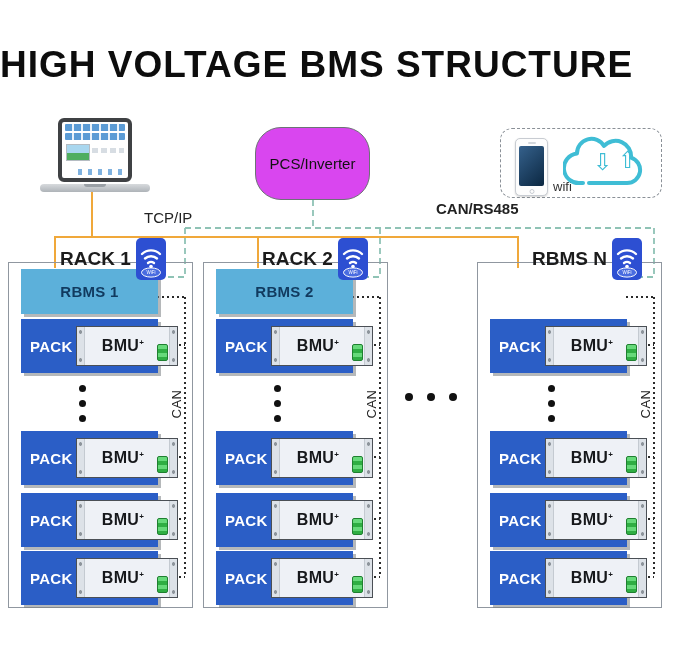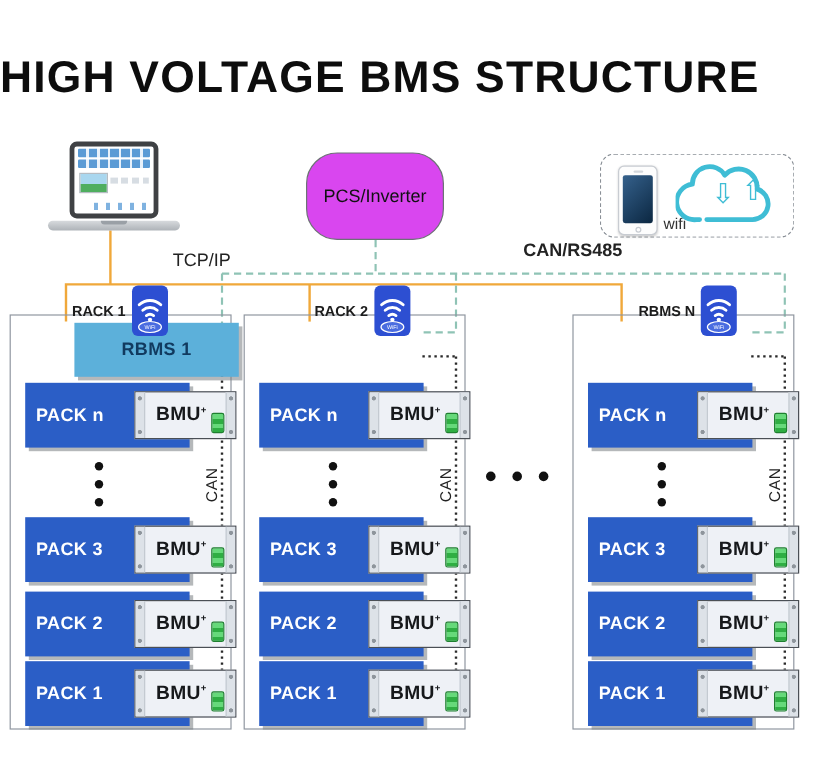--- a/index.html
+++ b/index.html
@@ -49,37 +49,37 @@
   .arr-up{left:117px;top:20px;}
 
   
   .lbl{position:absolute;font-size:15px;color:#222;z-index:2;}
   .tcp{left:110px;top:209px;margin-left:34px;}
   .canbus{left:436px;top:200px;font-weight:bold;}
 
   
   .rack-head{position:absolute;top:238px;height:42px;display:flex;align-items:center;gap:5px;z-index:3;}
   .rh-1{left:60px;}.rh-2{left:262px;justify-content:space-between;}.rh-3{left:532px;}
-  .rack-name{font-size:12px;font-weight:600;color:#1c1c1c;white-space:nowrap;}
+  .rack-name{font-size:19px;font-weight:600;color:#1c1c1c;white-space:nowrap;}
   .wifi-badge{width:30px;height:42px;background:#2d4fd2;border-radius:5px;flex:0 0 auto;}
 
   
   .rack{position:absolute;top:262px;width:185px;height:346px;z-index:2;box-sizing:border-box;
         border:1.5px solid #9097a0;background:transparent;}
   .rk-1{left:8px;}.rk-2{left:203px;}.rk-3{left:477px;}
   .rbms{position:absolute;left:12px;top:6px;width:137px;height:45px;background:#5cb0da;
         box-shadow:3px 3px 0 rgba(120,125,130,.55);display:flex;align-items:center;justify-content:center;
-        font-weight:700;font-size:15px;color:#113a5f;letter-spacing:.3px;margin-left:41px;}
+        font-weight:700;font-size:15px;color:#113a5f;letter-spacing:.3px;}
   .pack{position:absolute;left:12px;width:137px;height:54px;background:#2b5ec6;
         box-shadow:3px 3px 0 rgba(120,125,130,.55);color:#fff;}
   .pos-a{top:56px;}.pos-b{top:168px;}.pos-c{top:230px;}.pos-d{top:288px;}
   .pack-label{position:absolute;left:9px;top:50%;transform:translateY(-50%);
         font-size:15px;font-weight:700;letter-spacing:.3px;white-space:nowrap;}
-  .bmu{position:absolute;left:55px;top:7px;width:85px;height:40px;box-sizing:border-box;
-        background:#eef1f6;border:1px solid #4a4f55;margin-left:36px;}
+  .bmu{position:absolute;left:55px;top:7px;width:102px;height:40px;box-sizing:border-box;
+        background:#eef1f6;border:1px solid #4a4f55;}
   .bmu::before,.bmu::after{content:"";position:absolute;top:0;bottom:0;width:7px;background-color:#dde2e8;
         background-image:radial-gradient(circle at 50% 5px,#8e959c 1.5px,transparent 2px),
                          radial-gradient(circle at 50% calc(100% - 5px),#8e959c 1.5px,transparent 2px);}
   .bmu::before{left:0;border-right:1px solid #c4cad1;}
   .bmu::after{right:0;border-left:1px solid #c4cad1;}
   .bmu-text{position:absolute;left:46%;top:50%;transform:translate(-50%,-50%);
         color:#16181b;font-size:16px;font-weight:600;letter-spacing:.3px;}
   .bmu-sup{font-size:8px;vertical-align:super;}
   .battery{position:absolute;right:9px;bottom:4px;width:11px;height:17px;box-sizing:border-box;
         border:1px solid #1f8030;border-radius:2px;
@@ -254,20 +254,23 @@
       <span class="pack-label">PACK 1</span>
       <div class="bmu">
         <span class="bmu-text"><span>BMU</span><sup class="bmu-sup">+</sup></span>
         <span class="battery"></span>
       </div>
     </div>
     <div class="can-label">CAN</div>
   </div>
 
   <div class="rack rk-2">
+    <div class="rbms">
+      <span>RBMS 2</span>
+    </div>
     <div class="pack pos-a">
       <span class="pack-label">PACK n</span>
       <div class="bmu">
         <span class="bmu-text"><span>BMU</span><sup class="bmu-sup">+</sup></span>
         <span class="battery"></span>
       </div>
     </div>
     <div class="vdots">
         <i></i>
         <i></i>

